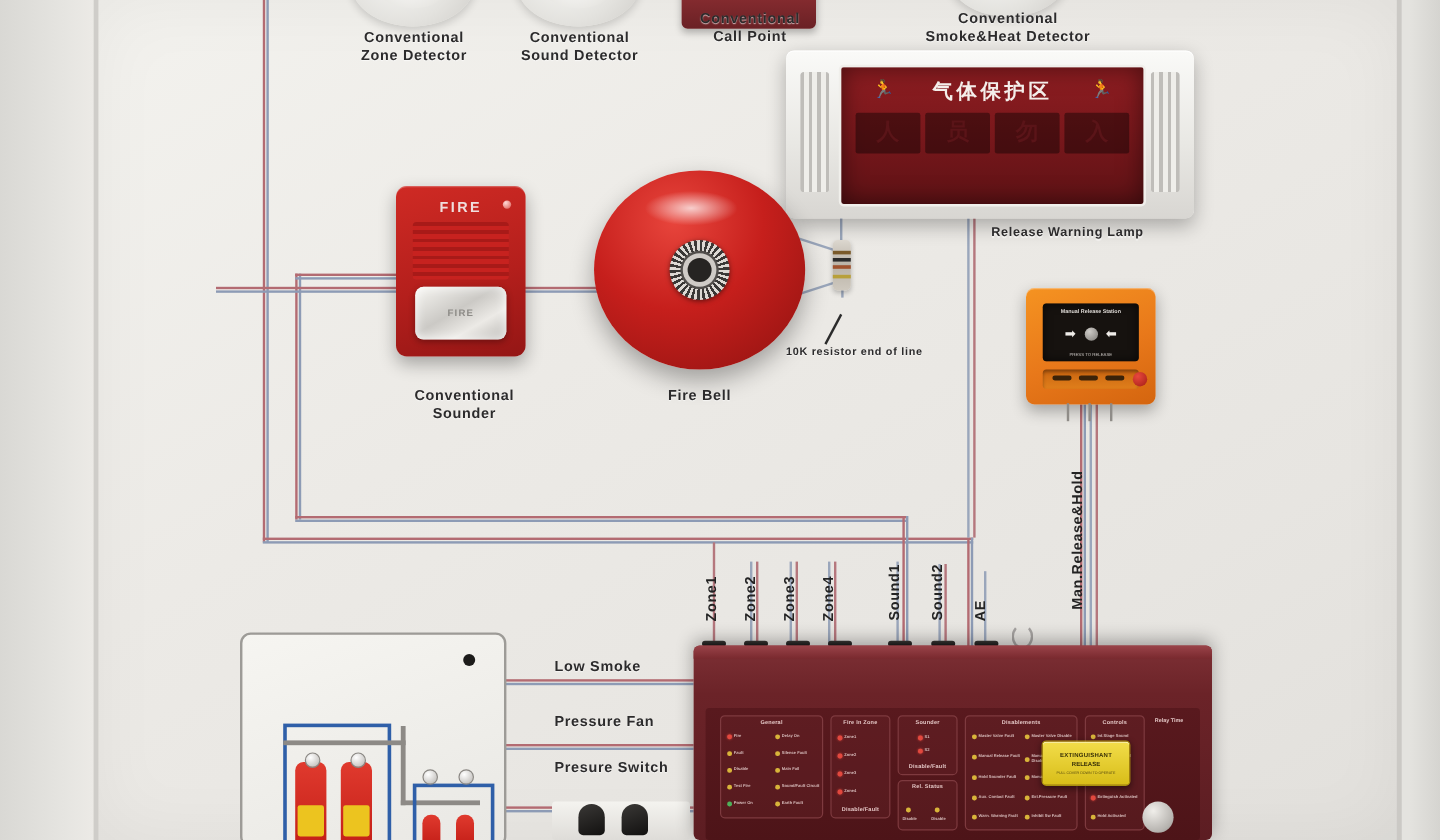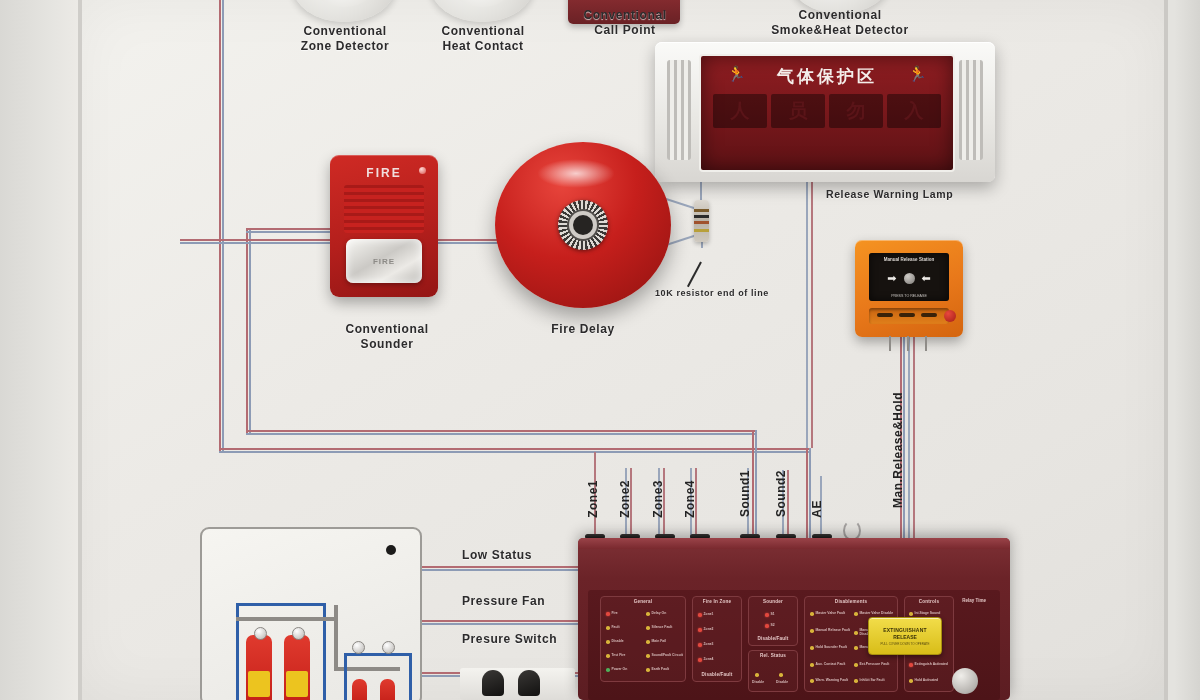--- a/index.html
+++ b/index.html
@@ -285,21 +285,21 @@
   <div class="det" style="left:790px;top:-56px;width:100px;height:70px;">
     
   </div>
 
   <div class="lbl" style="left:270px;top:24px;width:150px;">
     <span>Conventional</span><br>
     <span>Zone Detector</span>
   </div>
   <div class="lbl" style="left:408px;top:24px;width:150px;">
     <span>Conventional</span><br>
-    <span>Heat Contact</span>
+    <span>Sound Detector</span>
   </div>
   <div class="lbl" style="left:550px;top:8px;width:150px;">
     <span>Conventional</span><br>
     <span>Call Point</span>
   </div>
   <div class="lbl" style="left:740px;top:8px;width:200px;">
     <span>Conventional</span><br>
     <span>Smoke&amp;Heat Detector</span>
   </div>
 
@@ -351,21 +351,21 @@
   </div>
   <div class="lbl" style="left:312px;top:322px;width:150px;">
     <span>Conventional</span><br>
     <span>Sounder</span>
   </div>
 
   <div class="bell">
     <div class="gloss"></div>
     <div class="hub"></div>
   </div>
-  <div class="lbl" style="left:508px;top:322px;width:150px;">Fire Delay</div>
+  <div class="lbl" style="left:508px;top:322px;width:150px;">Fire Bell</div>
 
   <div class="resistor">
     <i style="top:9px;background:#7a5a2a;"></i>
     <i style="top:15px;background:#2b2b2b;"></i>
     <i style="top:21px;background:#a0522d;"></i>
     <i style="top:29px;background:#b8a03a;"></i>
   </div>
   <div class="arrow-ptr"></div>
   <div class="lbl tiny" style="left:655px;top:288px;width:170px;text-align:left;">10K resistor end of line</div>
 
@@ -380,21 +380,21 @@
 
   <div class="term" style="left:585px;top:534px;"></div>
   <div class="term" style="left:620px;top:534px;"></div>
   <div class="term" style="left:655px;top:534px;"></div>
   <div class="term" style="left:690px;top:534px;"></div>
   <div class="term" style="left:740px;top:534px;"></div>
   <div class="term" style="left:776px;top:534px;"></div>
   <div class="term" style="left:812px;top:534px;"></div>
   <div class="hook" style="left:843px;top:520px;"></div>
 
-  <div class="lbl" style="left:462px;top:548px;width:120px;text-align:left;">Low Status</div>
+  <div class="lbl" style="left:462px;top:548px;width:120px;text-align:left;">Low Smoke</div>
   <div class="lbl" style="left:462px;top:594px;width:120px;text-align:left;">Pressure Fan</div>
   <div class="lbl" style="left:462px;top:632px;width:140px;text-align:left;">Presure Switch</div>
 
   <div class="diagram">
     <div class="dot"></div>
     <div class="rack" style="left:34px;top:74px;width:84px;height:101px;"></div>
     <div class="pipe" style="left:34px;top:88px;width:102px;height:4px;"></div>
     <div class="pipe" style="left:132px;top:76px;width:4px;height:66px;"></div>
     <div class="pipe" style="left:132px;top:138px;width:66px;height:4px;"></div>
     <div class="cyl" style="left:44px;top:106px;width:26px;height:69px;">

